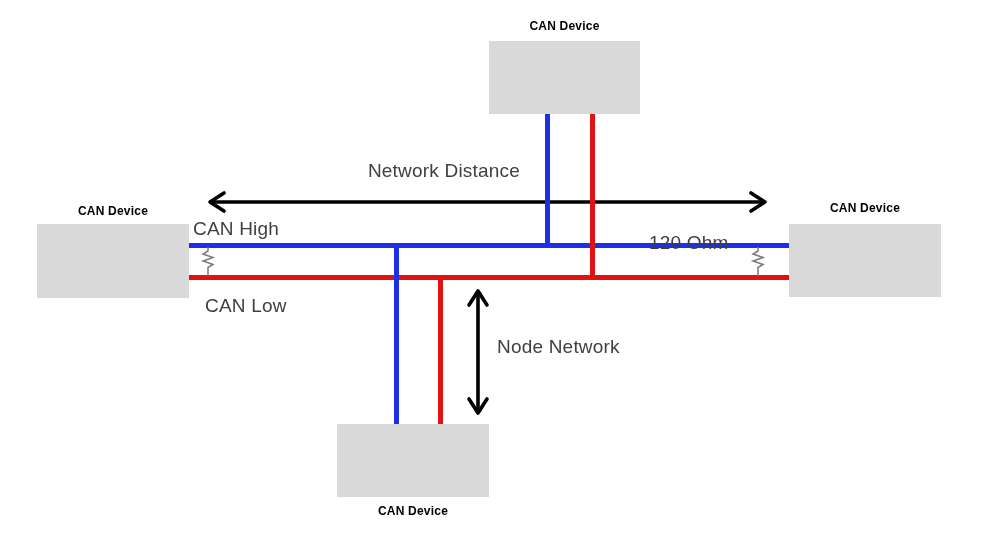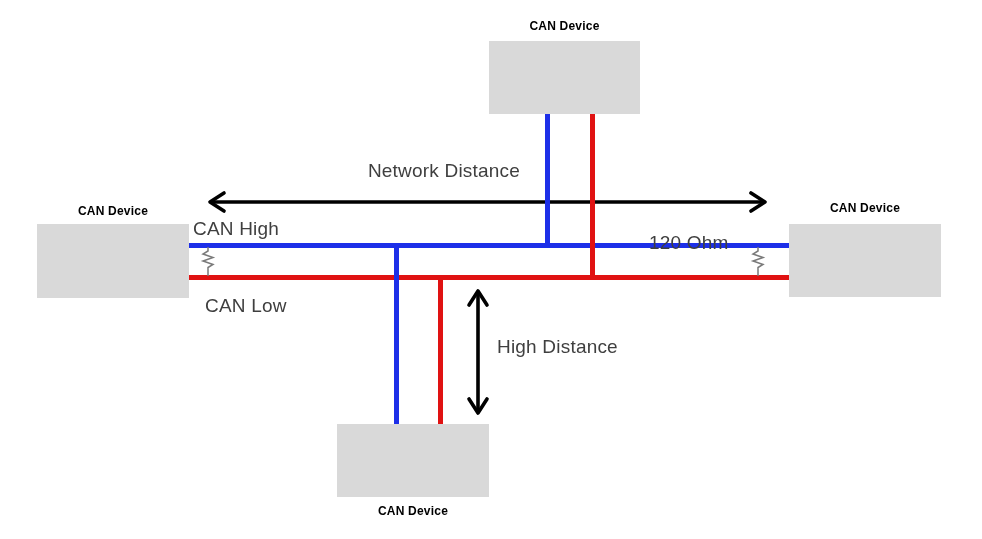--- a/index.html
+++ b/index.html
@@ -79,15 +79,15 @@
     <path d="M8,0 L8,4 L3,7 L13,10.5 L3,14 L13,17.5 L8,20.5 L8,29" stroke="#7a7a7a" stroke-width="1.5" fill="none" stroke-linejoin="miter"></path>
   </svg>
   <svg style="left:750px;top:247px;" width="16" height="29" viewBox="0 0 16 29">
     <path d="M8,0 L8,4 L3,7 L13,10.5 L3,14 L13,17.5 L8,20.5 L8,29" stroke="#7a7a7a" stroke-width="1.5" fill="none" stroke-linejoin="miter"></path>
   </svg>
 
   <div class="annotation" style="left:300px;top:160px;width:220px;text-align:right;">Network Distance</div>
   <div class="annotation" style="left:193px;top:218px;">CAN High</div>
   <div class="annotation" style="left:205px;top:295px;">CAN Low</div>
   <div class="annotation" style="left:649px;top:208px;width:132px;text-align:left;margin-top:24px;">120 Ohm</div>
-  <div class="annotation" style="left:497px;top:336px;">High Distance</div>
+  <div class="annotation" style="left:497px;top:336px;">Node Network</div>
 
 </div>
 
 </body></html>

